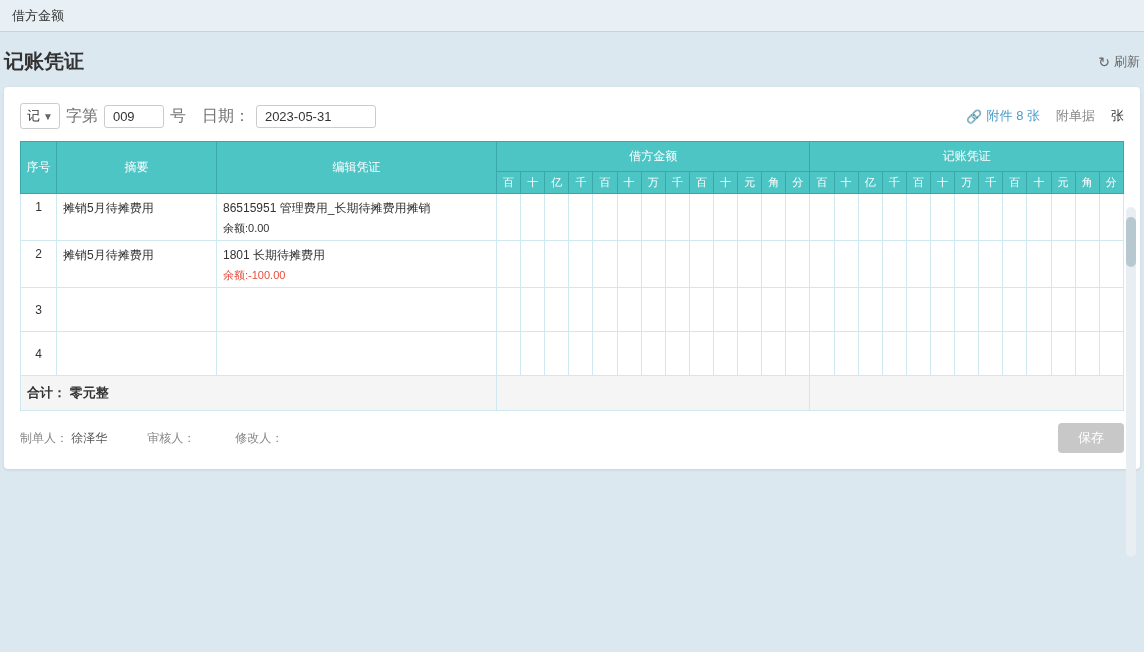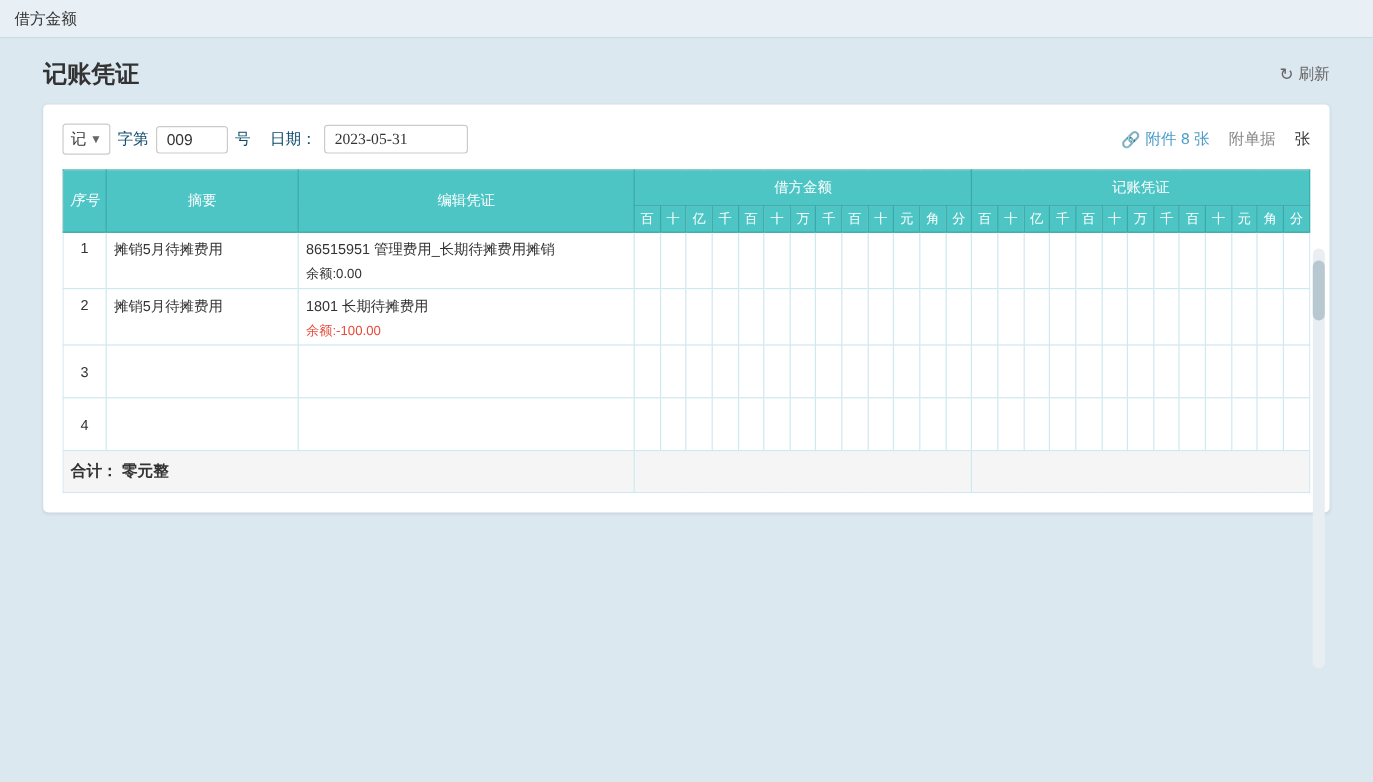--- a/index.html
+++ b/index.html
@@ -16,21 +16,21 @@
       border-bottom: 1px solid #c5d5e0;
       padding: 6px 12px;
       font-size: 13px;
       color: #333;
       height: 32px;
       display: flex;
       align-items: center;
     }
     .main-container {
       background: #dce8f0;
-      padding: 16px 36px;
+      padding: 16px 4px;
       height: calc(652px - 32px);
       overflow: hidden;
     }
     .page-header {
       display: flex;
       justify-content: space-between;
       align-items: center;
       margin-bottom: 12px;
     }
     .page-title {
@@ -60,22 +60,22 @@
       gap: 16px;
       margin-bottom: 12px;
       flex-wrap: wrap;
     }
     .form-group {
       display: flex;
       align-items: center;
       gap: 6px;
     }
     .form-label {
-      color: #0c4a6e;
-      font-size: 13px;
+      color: #737373;
+      font-size: 16px;
     }
     .form-select-text {
       font-size: 13px;
       color: #333;
       padding: 3px 6px;
       border: 1px solid #ccc;
       border-radius: 3px;
       background: #fff;
       cursor: pointer;
       display: flex;
@@ -93,21 +93,20 @@
       font-size: 13px;
       color: #333;
       background: #fff;
       outline: none;
     }
     .form-input-sm {
       width: 60px;
     }
     .form-input-date {
       width: 120px;
-      font-family: Liberation Serif, serif;
     }
     .attachment-area {
       display: flex;
       align-items: center;
       gap: 16px;
       margin-left: auto;
     }
     .attachment-link {
       color: #888;
       font-size: 13px;
@@ -140,21 +139,20 @@
     .voucher-table td {
       border: 1px solid #d0e8f0;
       padding: 4px 6px;
       vertical-align: top;
       color: #333;
       font-size: 12px;
     }
     .col-seq {
       width: 36px;
       text-align: center;
-      font-style: italic;
     }
     .col-summary {
       width: 160px;
     }
     .col-account {
       width: 280px;
     }
     .col-debit-header {
       background: #4ec5c5;
       margin-top: 36px;
@@ -458,18 +456,33 @@
               <span>合计：</span>
               <span>零元整</span>
             </td>
             <td colspan="13"></td>
             <td colspan="13"></td>
           </tr>
         </tbody>
       </table>
     </div>
 
+    <div class="footer-row">
+      <span>
+        <span>制单人：</span>
+        <span style="color:#555;">徐泽华</span>
+      </span>
+      <span>
+        <span>审核人：</span>
+        <span style="color:#555;"></span>
+      </span>
+      <span>
+        <span>修改人：</span>
+        <span style="color:#555;"></span>
+      </span>
+      <button class="save-btn">保存</button>
+    </div>
 
     <div style="position:absolute; right:4px; top:120px; width:10px; height:350px; background:#e8eef2; border-radius:5px;">
       <div style="width:10px; height:50px; background:#b8c8d0; border-radius:5px; margin-top:10px;"></div>
     </div>
   </div>
 </div>
 
 </body></html>

